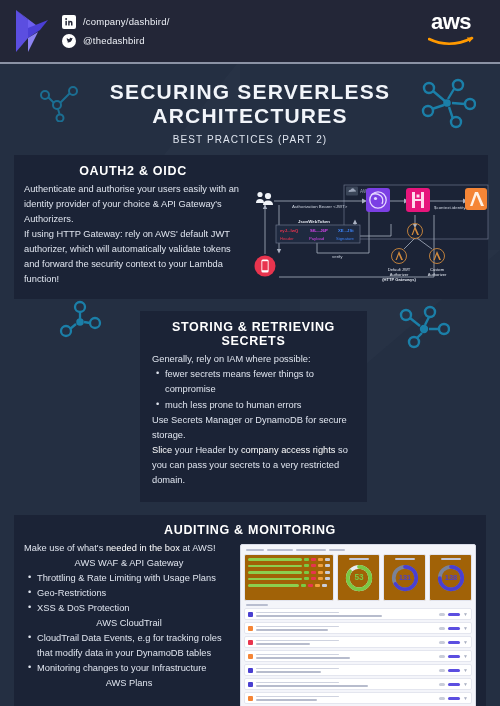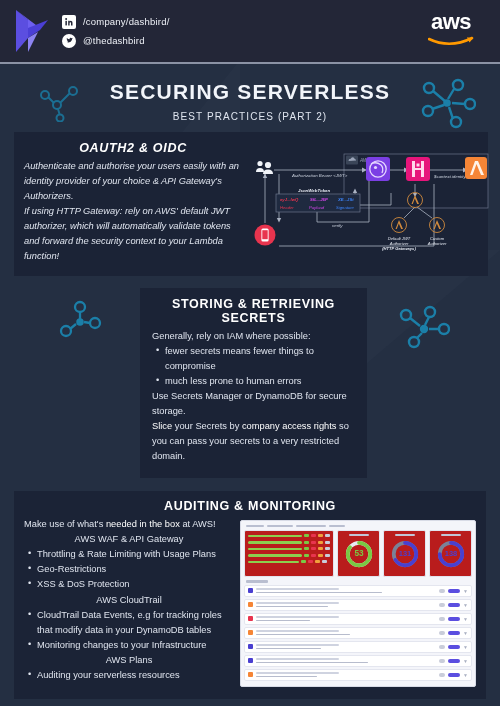--- a/index.html
+++ b/index.html
@@ -86,23 +86,22 @@
   .body-text b { color: #fff; font-weight: normal; }
   ul.bul { list-style: none; margin: 0; padding: 0; }
   ul.bul li { position: relative; padding-left: 13px; }
   ul.bul li:before {
     content: "\2022"; position: absolute; left: 4px; top: -1px; color: #dfe4ee;
   }
 
   
   #card-oauth {
     margin: 4px 12px 0 14px;
-    display: flex; gap: 12px; align-items: center;
+    display: flex; gap: 12px; align-items: flex-end;
     padding: 9px 10px 12px;
-    font-style: italic;
   }
   .c1-left { width: 218px; flex: 0 0 auto; }
   .c1-left .card-title { text-align: center; }
   .c1-right { flex: 1 1 auto; padding-top: 2px; }
 
   
   #card-secrets {
     margin: 12px 12px 0 auto; width: 227px; margin-right: 133px;
     padding: 9px 12px 14px;
   }
@@ -119,21 +118,21 @@
   .diagram svg { display: block; }
 
   
   .dash {
     background: #f4f5fa; border-radius: 2px; padding: 3px;
     border: 1px solid #d8dbe6; overflow: hidden;
   }
   .dash-crumb { display: flex; gap: 3px; margin: 1px 0 3px 2px; }
   .dash-crumb i { display: block; height: 2px; background: #b9bed0; border-radius: 1px; }
   .dash-top { display: flex; gap: 3px; }
-  .dash-panel { background: #b91c1c; border: 1px solid #e2e4ee; border-radius: 2px; }
+  .dash-panel { background: #a16207; border: 1px solid #e2e4ee; border-radius: 2px; }
   .dash-list { flex: 1 1 auto; padding: 3px; }
   .dash-row { display: flex; align-items: center; gap: 2px; margin-bottom: 3.5px; }
   .dash-bar { flex: 1 1 auto; height: 2.5px; background: #8cd04e; border-radius: 2px; }
   .dash-bar.short { max-width: 62%; }
   .chip { height: 3px; width: 5px; border-radius: 1px; }
   .gauge-card {
     width: 43px; padding: 3px 2px; text-align: center;
   }
   .gauge-lbl { height: 2px; width: 20px; background: #c2c6d6; border-radius: 1px; margin: 0 auto 3px; }
   .dash-insights { margin-top: 3px; }
@@ -297,20 +296,21 @@
       <path d="M1 3 Q22 13 44 2" stroke="#f90" stroke-width="2.6" fill="none" stroke-linecap="round"></path>
       <path d="M39 1.2 L45 2.2 L41.5 6.4 Z" fill="#f90"></path>
     </svg>
   </div>
 </div>
 <div class="header-rule"></div>
 
 <div class="title-wrap">
   <div class="title-main">
     <div>SECURING SERVERLESS</div>
+    <div>ARCHITECTURES</div>
   </div>
   <div class="title-sub">BEST PRACTICES (PART 2)</div>
 </div>
 
 <div class="card" id="card-oauth">
   <div class="c1-left">
     <div class="card-title">OAUTH2 &amp; OIDC</div>
     <div class="body-text">Authenticate and authorise your users easily with an identity provider of your choice &amp; API Gateway's Authorizers.</div>
     <div class="body-text">If using HTTP Gateway: rely on AWS' default JWT authorizer, which will automatically validate tokens and forward the security context to your Lambda function!</div>
   </div>
@@ -421,21 +421,21 @@
 </div>
 
 <div class="card" id="card-secrets">
   <div class="card-title">STORING &amp; RETRIEVING SECRETS</div>
   <div class="body-text">Generally, rely on IAM where possible:</div>
   <ul class="bul body-text">
     <li>fewer secrets means fewer things to compromise</li>
     <li>much less prone to human errors</li>
   </ul>
   <div class="body-text">Use Secrets Manager or DynamoDB for secure storage.</div>
-  <div class="body-text"><b>Slice</b><span> your Secrets by </span><b>company access rights</b><span> so you can pass your secrets to a very restricted domain.</span></div>
+  <div class="body-text"><b>Slice</b><span> your Header by </span><b>company access rights</b><span> so you can pass your secrets to a very restricted domain.</span></div>
 </div>
 
 <div class="card" id="card-audit">
   <div class="card-title">AUDITING &amp; MONITORING</div>
   <div class="c3-flow">
     <div class="c3-left">
       <div class="body-text"><span>Make use of what's </span><b>needed in the box</b><span> at AWS!</span></div>
 
       <div class="sub-head">AWS WAF &amp; API Gateway</div>
       <ul class="bul body-text">
@@ -444,23 +444,20 @@
         <li>XSS &amp; DoS Protection</li>
       </ul>
 
       <div class="sub-head">AWS CloudTrail</div>
       <ul class="bul body-text">
         <li>CloudTrail Data Events, e.g for tracking roles that modify data in your DynamoDB tables</li>
         <li>Monitoring changes to your Infrastructure</li>
       </ul>
 
       <div class="sub-head">AWS Plans</div>
-      <ul class="bul body-text">
-        <li>Auditing your serverless resources</li>
-      </ul>
     </div>
 
     <div class="c3-right">
       <div class="dash-wrap">
         <div class="dash">
           <div class="dash-crumb">
             <i style="width:18px"></i>
               <i style="width:26px"></i>
               <i style="width:30px"></i>
               <i style="width:16px"></i>

